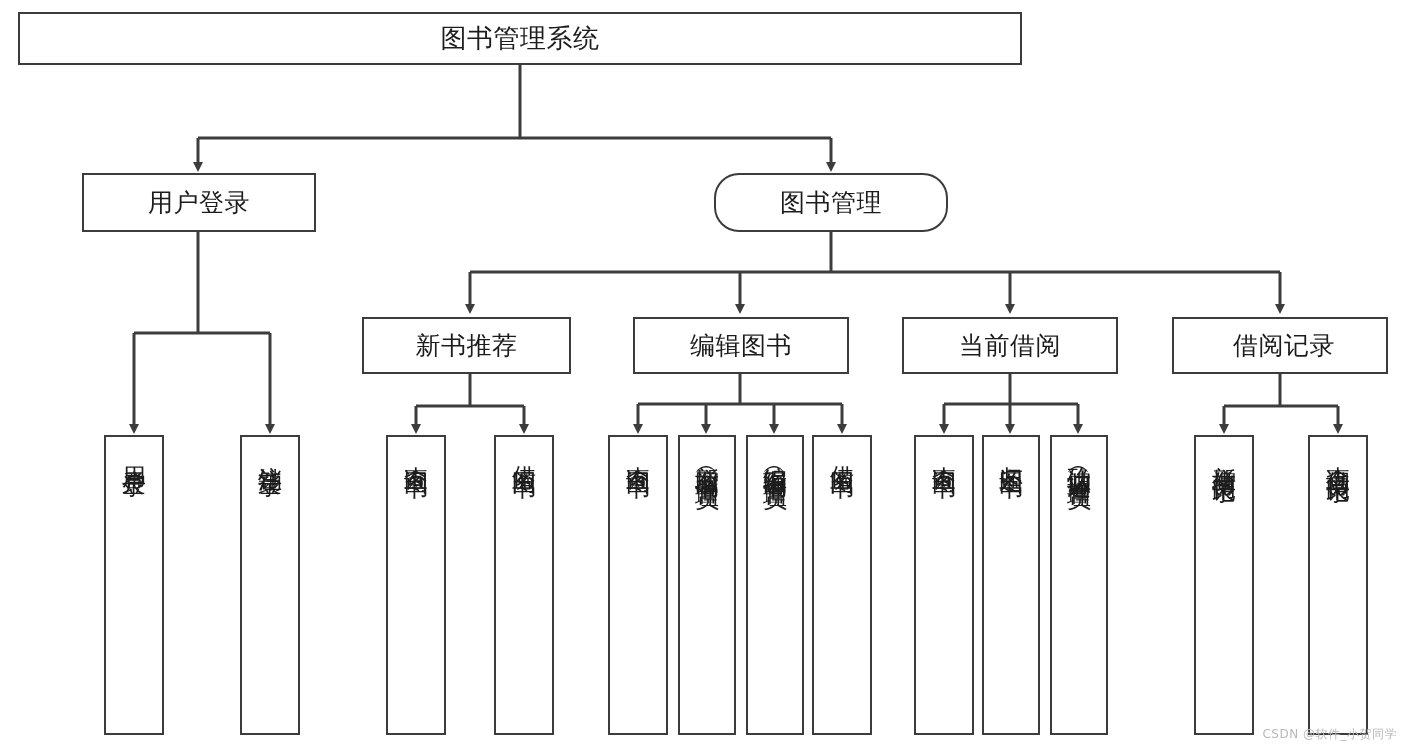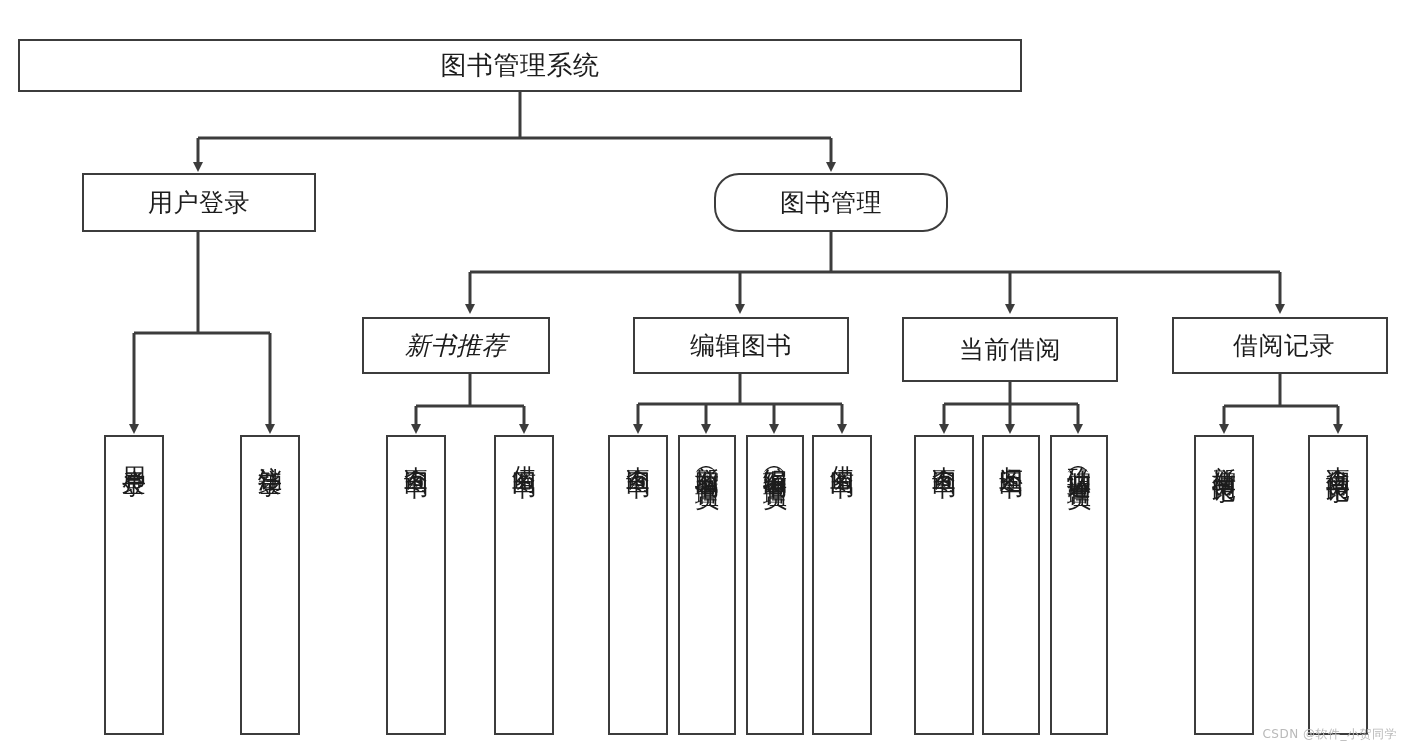--- a/index.html
+++ b/index.html
@@ -112,38 +112,38 @@
       <path d="M1010,404 L1010,425" marker-end="url(#arw)"></path>
       <path d="M1078,404 L1078,425" marker-end="url(#arw)"></path>
 
       <path d="M1280,374 L1280,406"></path>
       <path d="M1224,406 L1338,406"></path>
       <path d="M1224,406 L1224,425" marker-end="url(#arw)"></path>
       <path d="M1338,406 L1338,425" marker-end="url(#arw)"></path>
     </g>
   </svg>
 
-  <div class="node h root" style="left:18px; top:12px; width:1004px; height:53px;margin-top:27px;">
+  <div class="node h root" style="left:18px; top:12px; width:1004px; height:53px;">
     <span>图书管理系统</span>
   </div>
 
   <div class="node h" style="left:82px; top:173px; width:234px; height:59px;">
     <span>用户登录</span>
   </div>
   <div class="node h" style="left:714px; top:173px; width:234px; height:59px;border-radius:25px;">
     <span>图书管理</span>
   </div>
 
-  <div class="node h" style="left:362px; top:317px; width:188px; height:57px;font-style:italic;">
+  <div class="node h" style="left:362px; top:317px; width:209px; height:57px;">
     <span>新书推荐</span>
   </div>
   <div class="node h" style="left:633px; top:317px; width:216px; height:57px;">
     <span>编辑图书</span>
   </div>
-  <div class="node h" style="left:902px; top:317px; width:216px; height:65px;">
+  <div class="node h" style="left:902px; top:317px; width:216px; height:57px;">
     <span>当前借阅</span>
   </div>
   <div class="node h" style="left:1172px; top:317px; width:216px; height:57px;padding-left:8px;">
     <span>借阅记录</span>
   </div>
 
   <div class="node v" style="left:104px; top:435px; width:60px; height:300px;">
     <span class="vtext">用户登录</span>
   </div>
   <div class="node v" style="left:240px; top:435px; width:60px; height:300px;">

